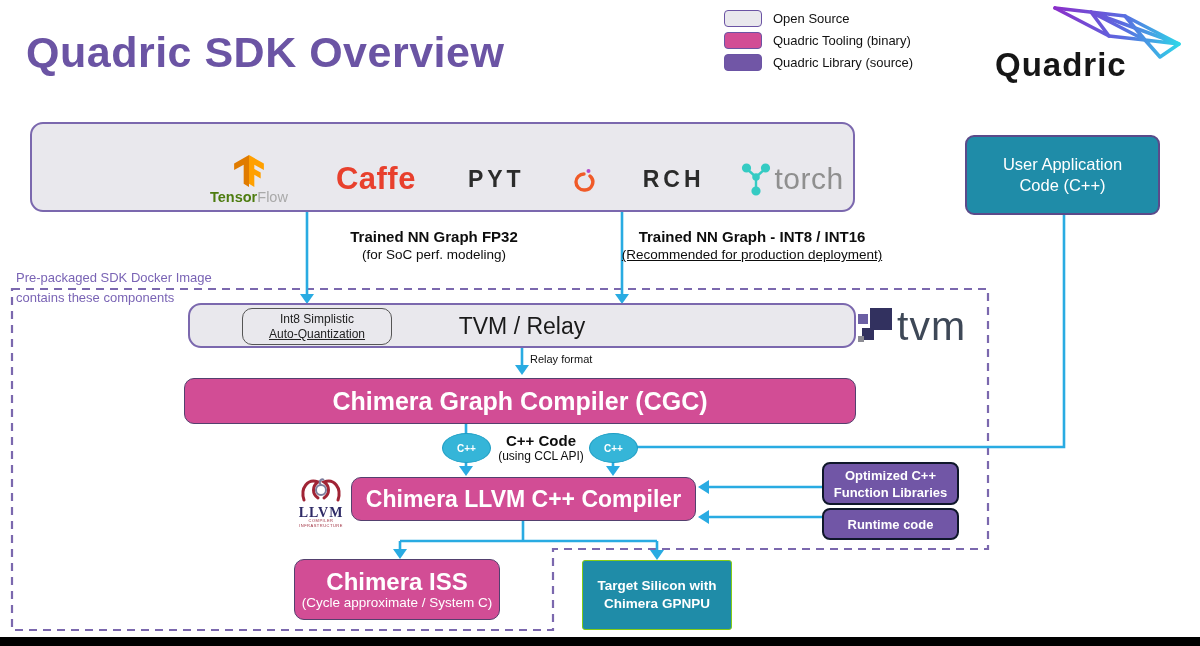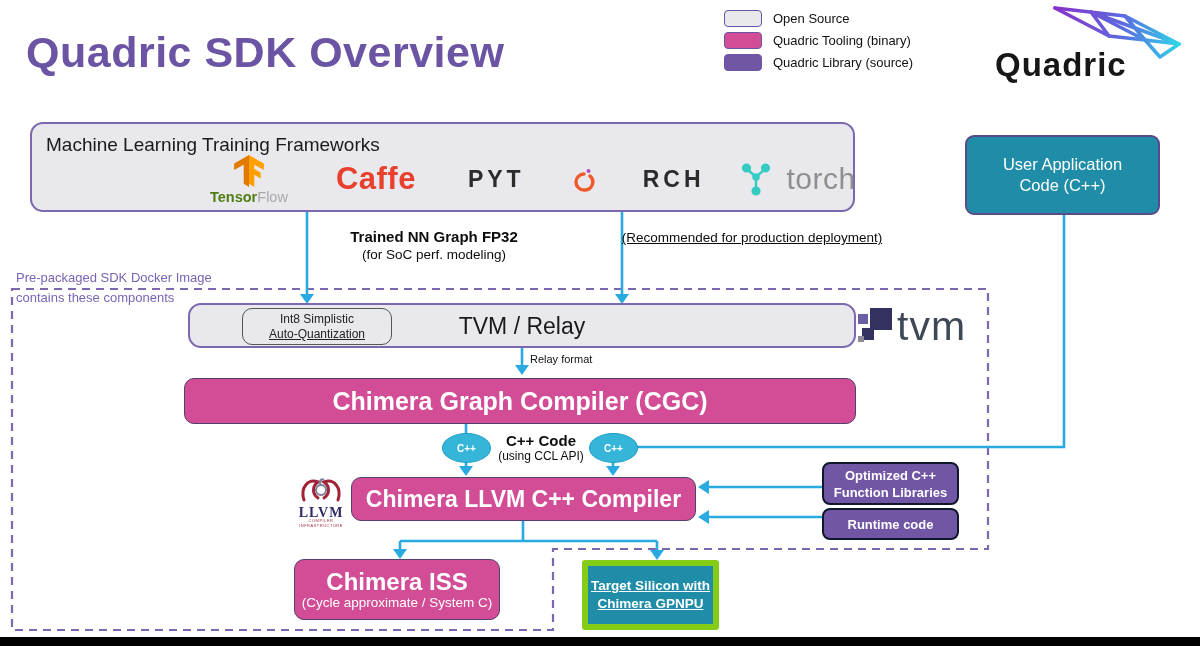--- a/index.html
+++ b/index.html
@@ -33,21 +33,21 @@
 
   
   .fw-box { left:30px; top:122px; width:825px; height:90px; }
   .fw-title { position:absolute; left:14px; top:10px; font-size:19px; color:#1a1a1a; }
   .fw-logos { position:absolute; left:150px; top:26px; right:20px; height:58px; display:flex; align-items:center; }
   .tf-wrap { display:flex; flex-direction:column; align-items:center; margin-left:28px; }
   .tf-text { font-size:14.5px; font-weight:700; margin-top:1px; }
   .tf-text .t1 { color:#4d7c0f; } .tf-text .t2 { color:#A9A9A9; font-weight:400; }
   .caffe { margin-left:48px; font-size:31px; font-weight:600; color:#E8402D; letter-spacing:0.5px; }
   .pytorch { margin-left:52px; display:flex; align-items:flex-end; font-size:23px; font-weight:800; color:#2B2B2B; letter-spacing:4px;gap:47px; }
-  .torch-wrap { margin-left:36px; display:flex; align-items:center;gap:12px; }
+  .torch-wrap { margin-left:36px; display:flex; align-items:center; }
   .torch-text { font-size:30px; color:#8F8F8F; margin-left:4px; letter-spacing:0.5px; }
 
   
   .nn-label { text-align:center; color:#0d0d0d; }
   .nn-label .l1 { font-size:15px; font-weight:700; }
   .nn-label .l2 { font-size:13.5px; margin-top:2px; }
   .nn-fp32 { left:324px; top:228px; width:220px; }
   .nn-int8 { left:612px; top:228px; width:280px; }
   .u { text-decoration:underline; }
 
@@ -71,21 +71,21 @@
   .cpp-label { left:495px; top:432px; width:92px; text-align:center; color:#0d0d0d; }
   .cpp-label .l1 { font-size:15px; font-weight:700; }
   .cpp-label .l2 { font-size:12px; }
   .userapp-box { left:965px; top:135px; width:195px; height:80px; border:2px solid #5B4A8A; border-radius:9px; font-size:16.5px; line-height:21px; }
   .compiler-box { left:351px; top:477px; width:345px; height:44px; font-size:23px; font-weight:700; }
   .opt-box { left:822px; top:462px; width:137px; height:43px; font-size:13px; font-weight:600; line-height:17px; }
   .runtime-box { left:822px; top:508px; width:137px; height:32px; font-size:13px; font-weight:600; }
   .iss-box { left:294px; top:559px; width:206px; height:61px; }
   .iss-box .l1 { font-size:24px; font-weight:700; line-height:26px; }
   .iss-box .l2 { font-size:13.5px; }
-  .target-box { left:582px; top:560px; width:137px; height:70px; border:6px solid #84cc16; border-radius:3px; font-size:13.5px; font-weight:600; line-height:18px;text-decoration:underline; }
+  .target-box { left:582px; top:560px; width:150px; height:70px; border:1px solid #84cc16; border-radius:3px; font-size:13.5px; font-weight:600; line-height:18px; }
 
   .llvm-logo { left:292px; top:474px; width:58px; height:52px; text-align:center; }
   .llvm-word { font-size:14px; font-weight:700; color:#2E2A66; font-family:"Liberation Serif", serif; letter-spacing:1px; line-height:10px; }
   .llvm-sub { font-size:4px; color:#A03040; letter-spacing:0.5px; }
 
   .bottom-bar { left:0; top:637px; width:1200px; height:9px; background:#000; }
 </style>
 </head>
 <body>
 
@@ -149,21 +149,20 @@
       </defs>
       <g stroke="url(#qg)" stroke-width="3.6" fill="none" stroke-linejoin="round" stroke-linecap="round">
         <path d="M8,6 L62,34 L44,10 L98,38 L78,14 L132,42"></path>
         <path d="M8,6 L78,14 M44,10 L132,42 M62,34 L98,38 M98,38 L132,42 L113,55 L98,38"></path>
       </g>
     </svg>
     <div class="brand-word">Quadric</div>
   </div>
 
   <div class="abs graybox fw-box node">
-    <div class="fw-title">Machine Learning Training Frameworks</div>
     <div class="fw-logos">
       <div class="tf-wrap">
         <svg width="34" height="34" viewBox="0 0 32 32">
           <polygon points="16,1 30,9 30,15 21,10 21,14 27,17.5 27,23 21,19.5 21,31 16,28" fill="#FFA000"></polygon>
           <polygon points="16,1 2,9 2,15 11,10 11,28 16,31" fill="#E07B00"></polygon>
         </svg>
         <div class="tf-text"><span class="t1">Tensor</span><span class="t2">Flow</span></div>
       </div>
       <div class="caffe">Caffe</div>
       <div class="pytorch">
@@ -189,20 +188,21 @@
         <div class="torch-text">torch</div>
       </div>
     </div>
   </div>
 
   <div class="abs nn-label nn-fp32 node">
     <div class="l1">Trained NN Graph FP32</div>
     <div class="l2">(for SoC perf. modeling)</div>
   </div>
   <div class="abs nn-label nn-int8 node">
+    <div class="l1">Trained NN Graph - INT8 / INT16</div>
     <div class="l2 u">(Recommended for production deployment)</div>
   </div>
 
   <div class="abs docker-label node">
     <div>Pre-packaged SDK Docker Image</div>
     <div>contains these components</div>
   </div>
 
   <div class="abs graybox tvm-box node">
     <div class="tvm-title">TVM / Relay</div>

